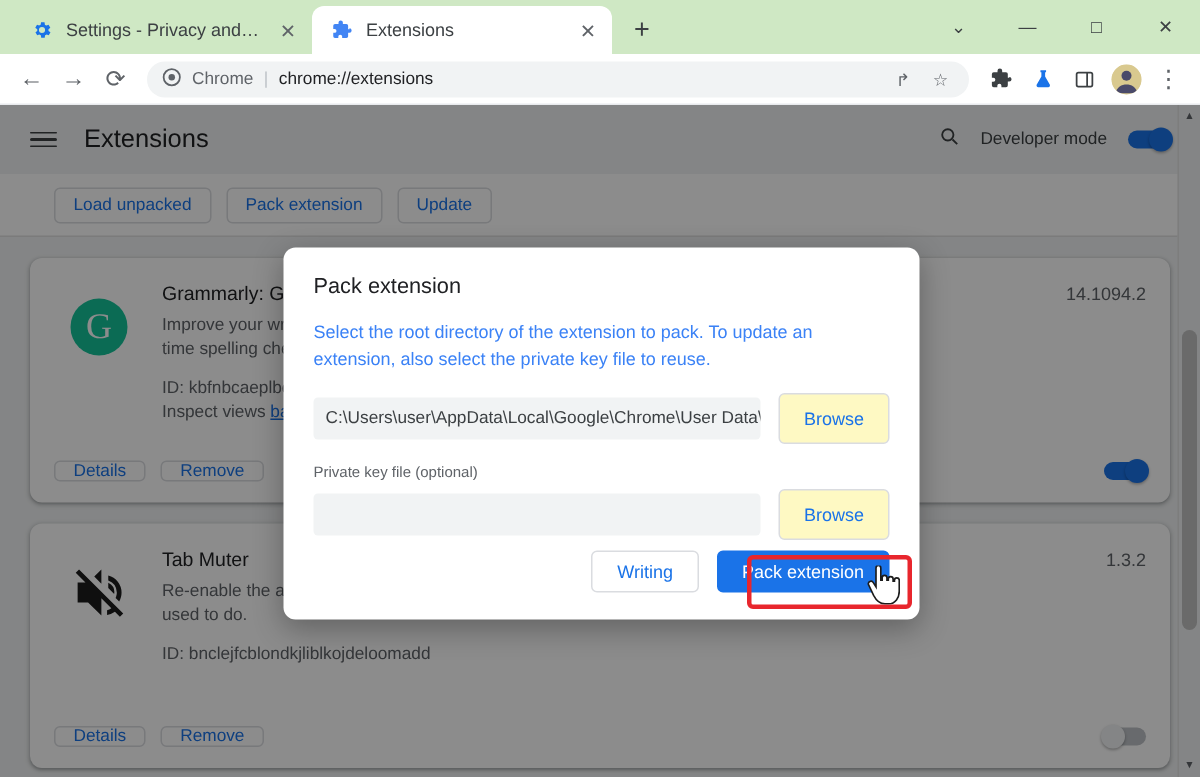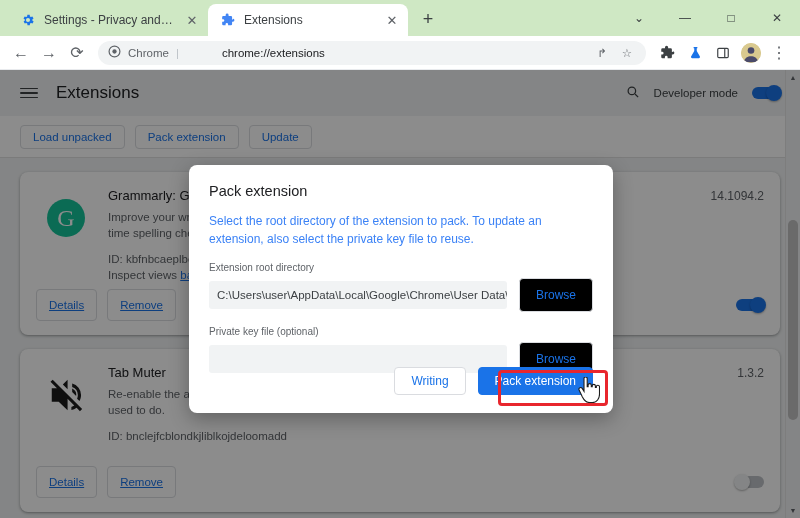--- a/index.html
+++ b/index.html
@@ -93,21 +93,21 @@
     gap:7px;
     padding: 0 10px;
     margin: 0 6px;
     font-size: 11.5px;
     color:#202124;
     min-width: 0;
     justify-content: center;
   }
   .omnibox .secure-label { color:#5f6368; }
   .omnibox .divider { color:#bdc1c6; }
-  .omnibox .url { color:#202124; flex:1 1 auto; overflow:hidden; white-space:nowrap;margin-left:36px; }
+  .omnibox .url { color:#202124; flex:1 1 auto; overflow:hidden; white-space:nowrap; }
   .omnibox .obtn { width:18px;height:18px;display:flex;align-items:center;justify-content:center;color:#5f6368; }
   .avatar {
     width:20px;height:20px;border-radius:50%;
     background: radial-gradient(circle at 50% 38%, #e7d9a8 0 38%, #d9c98f 38% 100%);
     display:flex;align-items:center;justify-content:center;
     overflow:hidden;
   }
 
   
   .page {
@@ -140,21 +140,21 @@
     background:#1a73e8;
     box-shadow: 0 1px 2px rgba(0,0,0,.3);
   }
   .toggle.off { background:#bdc1c6; }
   .toggle.off .knob { right:auto; left:-2px; background:#f1f3f4; }
 
   .devbar {
     height: 42px;
     background:#fff;
     display:flex; align-items:center; gap:10px;
-    padding: 0 20px;
+    padding: 0 36px;
     border-bottom:1px solid #e0e0e0;
   }
   .devbtn {
     height: 24px;
     padding: 0 12px;
     border: 1px solid #dadce0;
     border-radius: 4px;
     background:#fff;
     color:#1a73e8;
     font-size:11.5px;
@@ -191,22 +191,22 @@
   .card-ver { font-size:12px; color:#5f6368; margin-left:auto;text-align:center; }
   .card-desc { font-size:11.5px; color:#5f6368; line-height:16px; margin-top:6px; max-width:460px;}
   .card-id { font-size:11.5px; color:#5f6368; margin-top:12px; }
   .card-inspect { font-size:11.5px; color:#5f6368; margin-top:4px;}
   .card-inspect a { color:#1a73e8; }
   .card-foot {
     position:absolute; left:16px; right:16px; bottom:14px;
     display:flex; align-items:center; gap:10px;
   }
   .cbtn {
-    height:32px;padding:0 12px;border:1px solid #dadce0;border-radius:4px;
-    background:#fff;color:#1a73e8;font-size:11.5px;display:flex;align-items:center;text-decoration:underline;
+    height:14px;padding:0 12px;border:1px solid #dadce0;border-radius:4px;
+    background:#fff;color:#1a73e8;font-size:11.5px;display:flex;align-items:center;
   }
   .card-foot .toggle { margin-left:auto; }
 
   
   .scrollbar {
     position:absolute; right:0; top:0; width:15px; height:448px;
     background:#f1f3f4; border-left:1px solid #e4e4e4;
   }
   .scrollbar .arrow {
     height:15px;display:flex;align-items:center;justify-content:center;
@@ -244,21 +244,21 @@
     border-radius:3px;
     display:flex;align-items:center;
     padding: 0 8px;
     font-size:11.5px; color:#3c4043;
     white-space:nowrap; overflow:hidden;
   }
   .browse-btn {
     flex:0 0 auto;
     height:28px; padding: 16px 16px;
     border:1px solid #dadce0; border-radius:4px;
-    background:#000000; color:#1a73e8; font-size:12px;
+    background:#fef9c3; color:#1a73e8; font-size:12px;
     display:flex;align-items:center;
   }
   .dlg-actions {
     position:absolute; right:20px; bottom:18px;
     display:flex; align-items:center; gap:12px;
   }
   .cancel-btn {
     height:28px;padding:0 16px;border:1px solid #dadce0;border-radius:4px;
     background:#fff;color:#1a73e8;font-size:12px;display:flex;align-items:center;
   }
@@ -451,21 +451,20 @@
     </div>
 
     <div class="scrim" style="top:0"></div>
   </div>
 
   <div class="dialog">
     <div class="dlg-title">Pack extension</div>
     <div class="dlg-desc">Select the root directory of the extension to pack. To update an extension, also select the private key file to reuse.</div>
 
     <div class="field-group">
-      <div class="field-label">Extension root directory</div>
       <div class="field-row">
         <div class="field-input">C:\Users\user\AppData\Local\Google\Chrome\User Data\Pro...</div>
         <div class="browse-btn">Browse</div>
       </div>
     </div>
 
     <div class="field-group">
       <div class="field-label">Private key file (optional)</div>
       <div class="field-row">
         <div class="field-input"></div>

